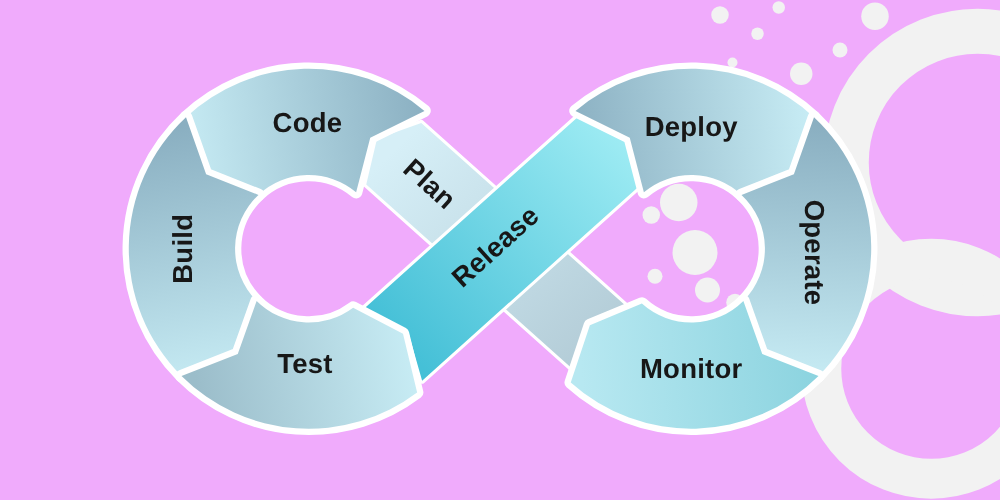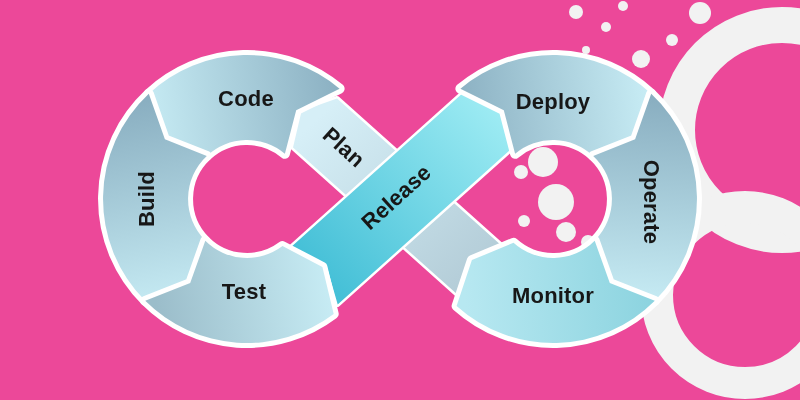--- a/index.html
+++ b/index.html
@@ -1,17 +1,17 @@
 <!DOCTYPE html>
 <html><head>
 <meta charset="utf-8">
 <style>
   html,body{margin:0;padding:0;background:#ffffff;}
   .canvas{
-    position:relative;width:800px;height:400px;background:#ec4899;overflow:hidden;
+    position:relative;width:800px;height:400px;background:#f0abfc;overflow:hidden;
     font-family:"Liberation Sans",sans-serif;
   }
   svg{display:block;}
   svg text{
     font-family:"Liberation Sans",sans-serif;
     font-size:22px;font-weight:bold;fill:#171717;letter-spacing:.2px;
   }
 </style>
 </head>
 <body>

